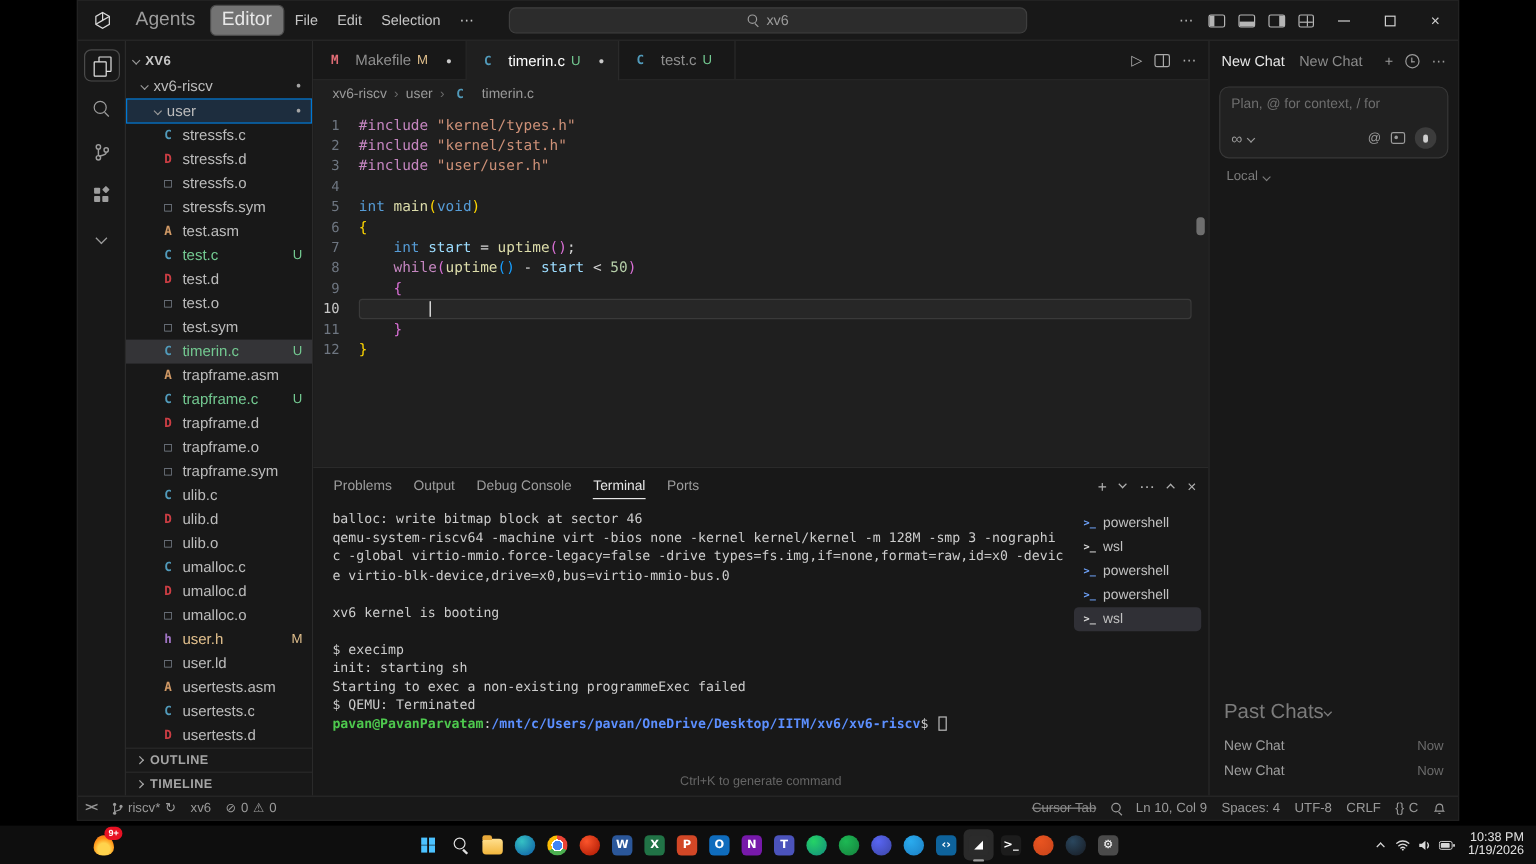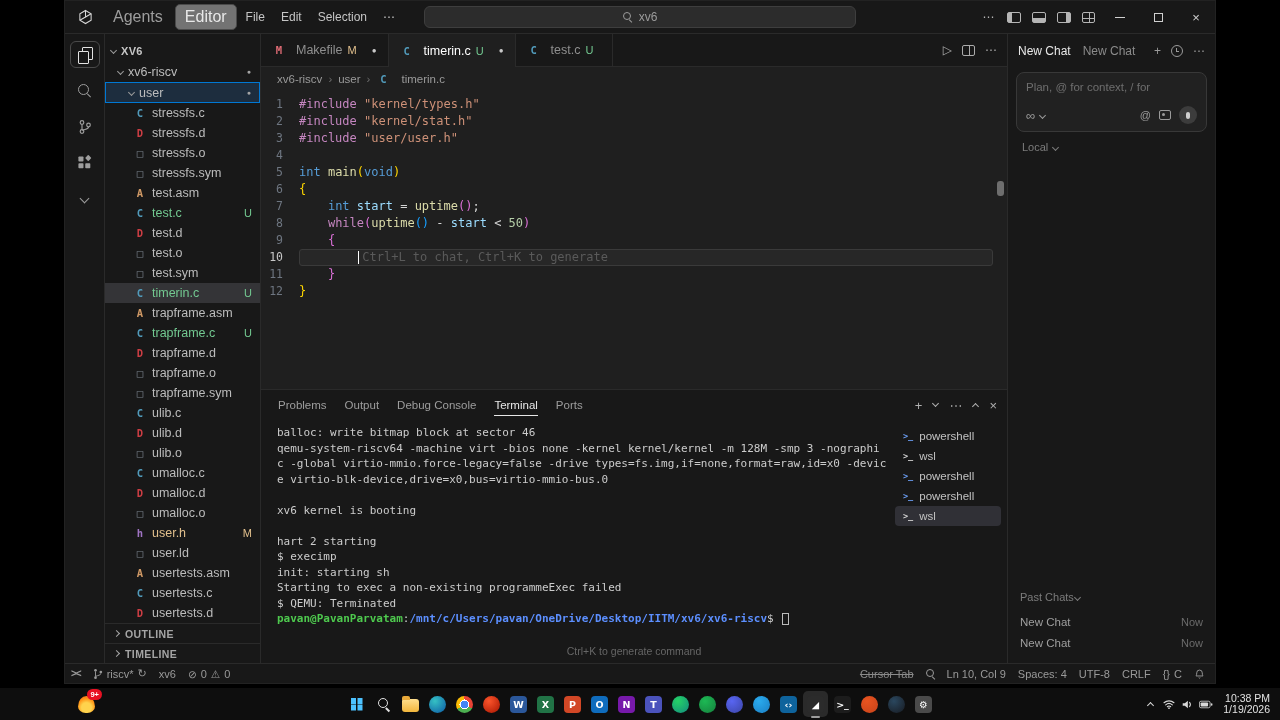--- a/index.html
+++ b/index.html
@@ -121,21 +121,21 @@
 .chat-controls{display:flex;align-items:center;gap:6px;color:#9a9a9a;font-size:11px}
 .mode-sel{display:flex;align-items:center;gap:5px}
 .chat-controls .right{margin-left:auto;display:flex;align-items:center;gap:8px}
 .img-ic{width:12px;height:10px;border:1.2px solid #9a9a9a;border-radius:2px;position:relative}
 .img-ic::before{content:"";position:absolute;left:2px;top:1.5px;width:3px;height:3px;border-radius:50%;background:#9a9a9a}
 .mic-btn{width:18px;height:18px;border-radius:50%;background:#3c3c3c;display:flex;align-items:center;justify-content:center}
 .mic-btn::before{content:"";width:4px;height:7px;border-radius:2px;background:#cfcfcf}
 .model-row{padding:3px 14px;color:#7c7c7c;font-size:11px;display:flex;align-items:center;gap:5px}
 .chat-spacer{flex:1}
 .past{padding:0 12px 10px}
-.past-label{display:flex;align-items:center;gap:1px;color:#7c7c7c;font-size:11px;margin-bottom:8px}
+.past-label{display:flex;align-items:center;gap:1px;color:#7c7c7c;font-size:17px;margin-bottom:8px}
 .past-row{display:flex;justify-content:space-between;align-items:center;height:21px;font-size:11.5px;color:#9f9f9f}
 .past-time{color:#6b6b6b;font-size:11px}
 
 .statusbar{flex:0 0 20px;background:#181818;border-top:1px solid #2a2a2a;display:flex;align-items:center;font-size:11px;color:#9a9a9a}
 .sb-item{display:flex;align-items:center;gap:4px;padding:0 6px;height:100%}
 .remote-glyph{font-weight:bold;font-size:10px;letter-spacing:-1px}
 .sb-right{margin-left:auto;display:flex;align-items:center;height:100%;padding-right:4px}
 .cursor-tab{text-decoration:line-through;color:#8a8a8a}
 .err-ic,.warn-ic{font-size:10.5px}
 
@@ -476,21 +476,21 @@
             <div class="code-line">
               <span class="gut">8</span>
               <span class="code-content"><span class="tk-pl">    </span><span class="tk-kw">while</span><span class="tk-b2">(</span><span class="tk-fn">uptime</span><span class="tk-b3">(</span><span class="tk-b3">)</span><span class="tk-pl"> - </span><span class="tk-var">start</span><span class="tk-pl"> &lt; </span><span class="tk-num">50</span><span class="tk-b2">)</span></span>
             </div>
             <div class="code-line">
               <span class="gut">9</span>
               <span class="code-content"><span class="tk-pl">    </span><span class="tk-b2">{</span></span>
             </div>
             <div class="code-line current">
               <span class="gut">10</span>
-              <span class="code-content"><span class="tk-pl">        </span><span class="caret"></span><span class="tk-ghost">Ctrl+L to chat, Ctrl+K to generate</span></span>
+              <span class="code-content"><span class="tk-pl">        </span><span class="caret"></span></span>
             </div>
             <div class="code-line">
               <span class="gut">11</span>
               <span class="code-content"><span class="tk-pl">    </span><span class="tk-b2">}</span></span>
             </div>
             <div class="code-line">
               <span class="gut">12</span>
               <span class="code-content"><span class="tk-b1">}</span></span>
             </div>
           </div>
@@ -514,21 +514,20 @@
           </div>
           <div class="panel-body">
             <div class="term" id="term">
                 <div class="tline"><span class="tm-out">balloc: write bitmap block at sector 46</span></div>
                 <div class="tline"><span class="tm-out">qemu-system-riscv64 -machine virt -bios none -kernel kernel/kernel -m 128M -smp 3 -nographi</span></div>
                 <div class="tline"><span class="tm-out">c -global virtio-mmio.force-legacy=false -drive types=fs.img,if=none,format=raw,id=x0 -devic</span></div>
                 <div class="tline"><span class="tm-out">e virtio-blk-device,drive=x0,bus=virtio-mmio-bus.0</span></div>
                 <div class="tline"></div>
                 <div class="tline"><span class="tm-out">xv6 kernel is booting</span></div>
                 <div class="tline"></div>
-                <div class="tline"><span class="tm-out">hart 2 starting</span></div>
                 <div class="tline"><span class="tm-out">$ execimp</span></div>
                 <div class="tline"><span class="tm-out">init: starting sh</span></div>
                 <div class="tline"><span class="tm-out">Starting to exec a non-existing programmeExec failed</span></div>
                 <div class="tline"><span class="tm-out">$ QEMU: Terminated</span></div>
                 <div class="tline"><span class="tm-user">pavan@PavanParvatam</span><span class="tm-out">:</span><span class="tm-path">/mnt/c/Users/pavan/OneDrive/Desktop/IITM/xv6/xv6-riscv</span><span class="tm-out">$ </span><span class="tcaret"></span></div>
               </div>
             <div class="term-side" id="sessions">
                 <div class="sess">
                   <span class="sess-ic ps">&gt;_</span>
                   <span class="sess-name">powershell</span>

